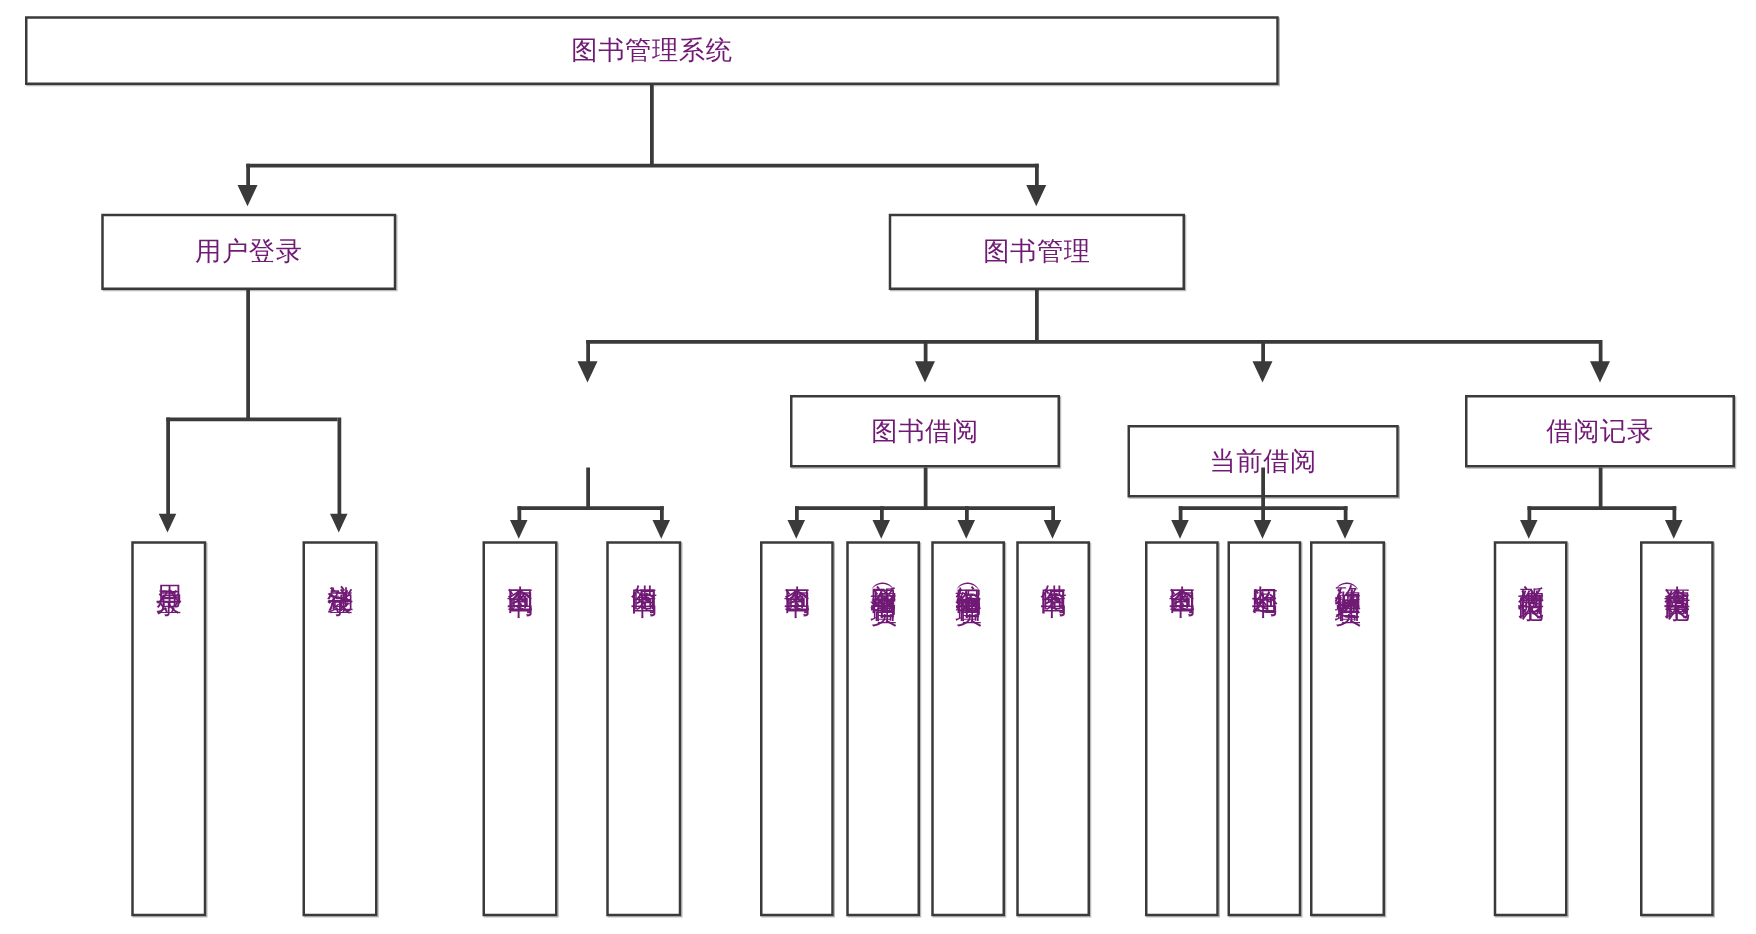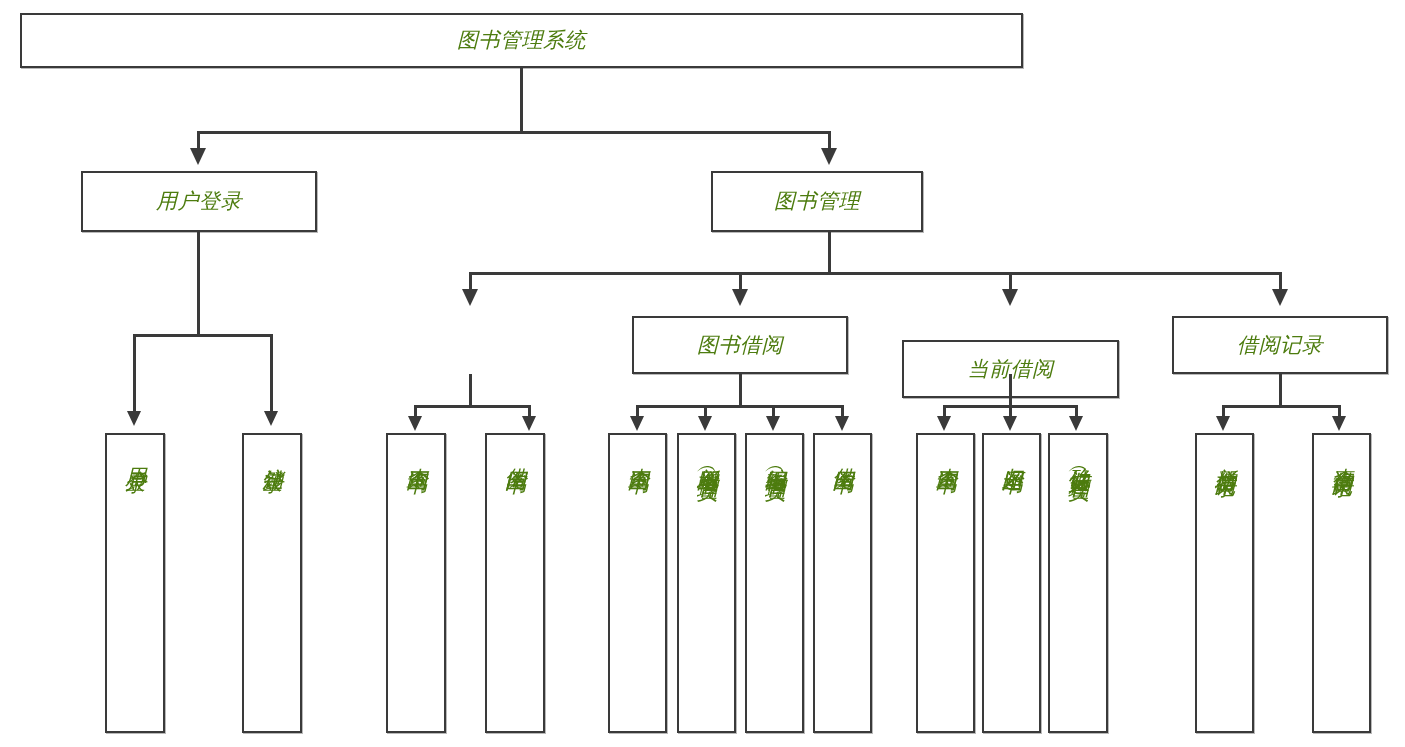--- a/index.html
+++ b/index.html
@@ -24,24 +24,23 @@
     box-shadow:1px 1px 0 0 #b9b9b9;
     display:flex;
     align-items:center;
     justify-content:center;
     text-align:center;
   }
   .node .label{
     font-size:21px;
     line-height:1.25;
     letter-spacing:0.5px;
-    color:#4d7c0f;
+    color:#701a75;
     white-space:nowrap;
     user-select:none;
-    font-style:italic;
   }
   
   .node.root{border-width:2px;}
   .node.leaf{
     border-width:2px;
     align-items:flex-start;
     padding-top:16px;
   }
   .node.leaf .label{
     writing-mode:vertical-rl;
@@ -95,21 +94,21 @@
   <div class="edge h" style="left:197px;top:131px;width:634px;height:3px;"></div>
   <div class="edge v" style="left:197px;top:131px;width:3px;height:18px;"></div>
   <div class="arrow" style="left:190px;top:148px;"></div>
   <div class="edge v" style="left:828px;top:131px;width:3px;height:18px;"></div>
   <div class="arrow" style="left:821px;top:148px;"></div>
 
   <div class="node" style="left:81px;top:171px;width:236px;height:61px;">
     <span class="label">用户登录</span>
   </div>
 
-  <div class="node" style="left:711px;top:171px;width:212px;height:61px;">
+  <div class="node" style="left:711px;top:171px;width:237px;height:61px;">
     <span class="label">图书管理</span>
   </div>
 
   <div class="edge v" style="left:197px;top:232px;width:3px;height:104px;"></div>
   <div class="edge h" style="left:133px;top:334px;width:137px;height:3px;"></div>
   <div class="edge v" style="left:133px;top:334px;width:3px;height:78px;"></div>
   <div class="arrow small" style="left:127px;top:411px;"></div>
   <div class="edge v" style="left:270px;top:334px;width:3px;height:78px;"></div>
   <div class="arrow small" style="left:264px;top:411px;"></div>
 

